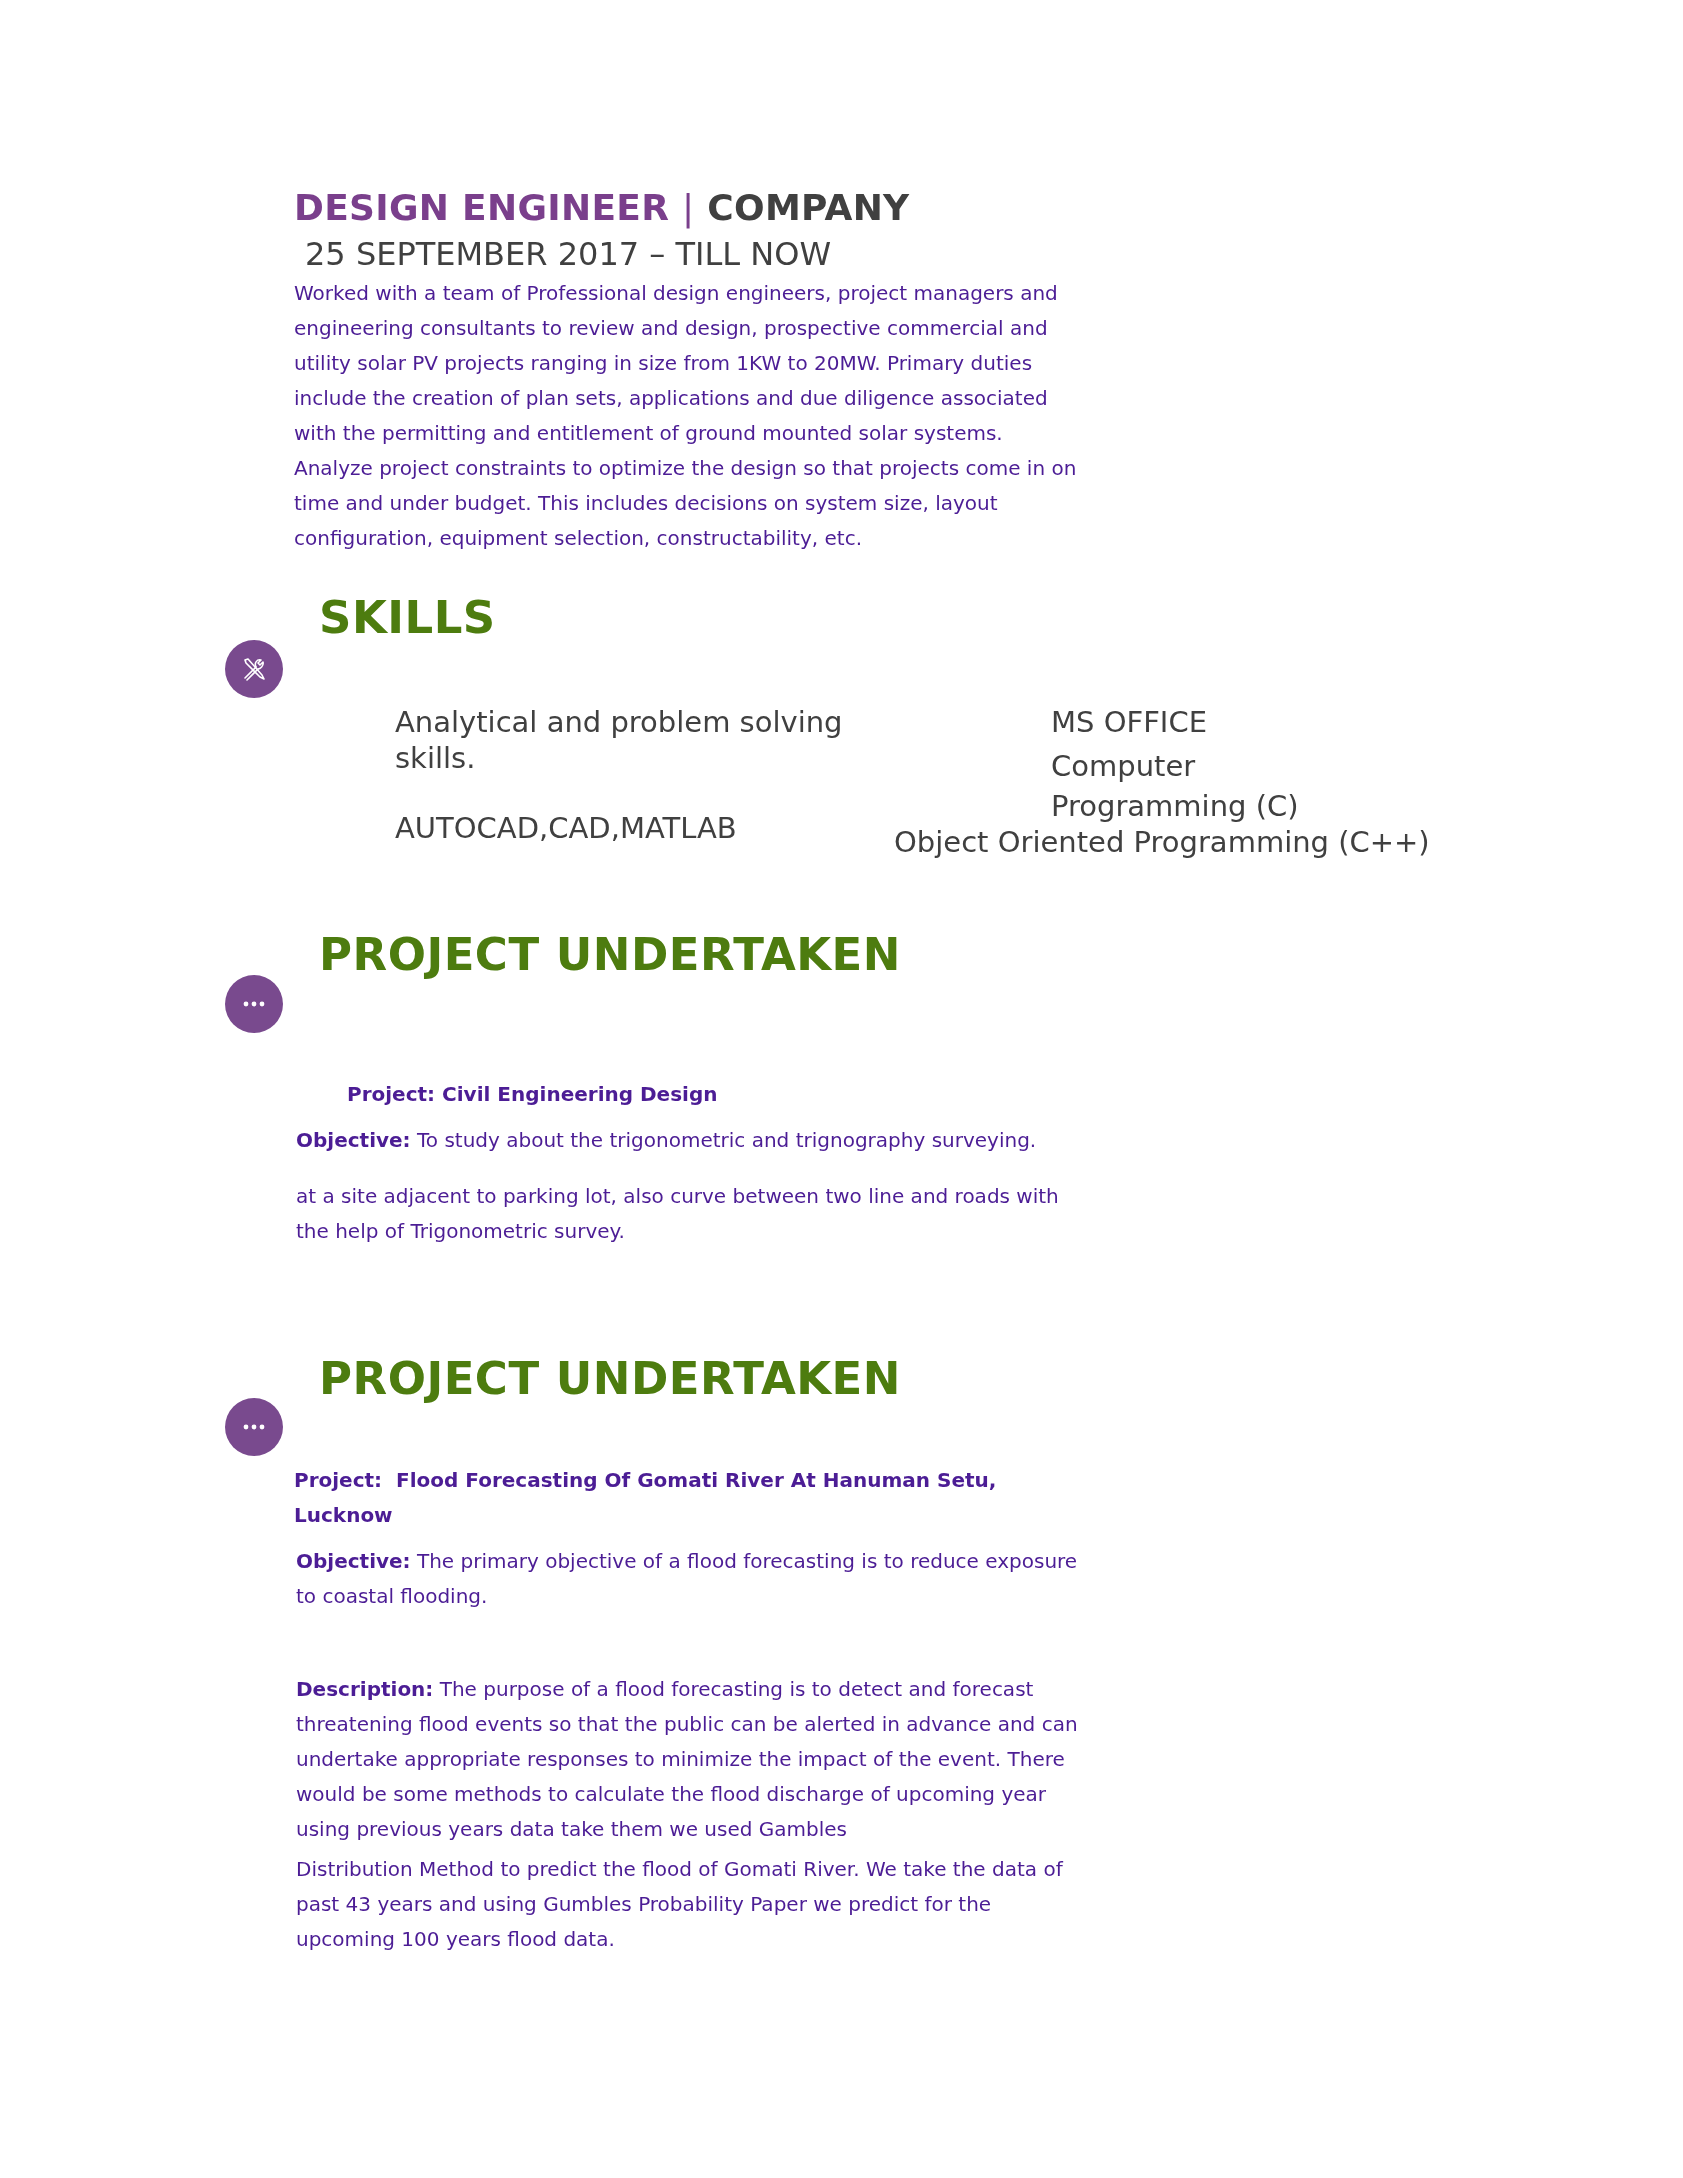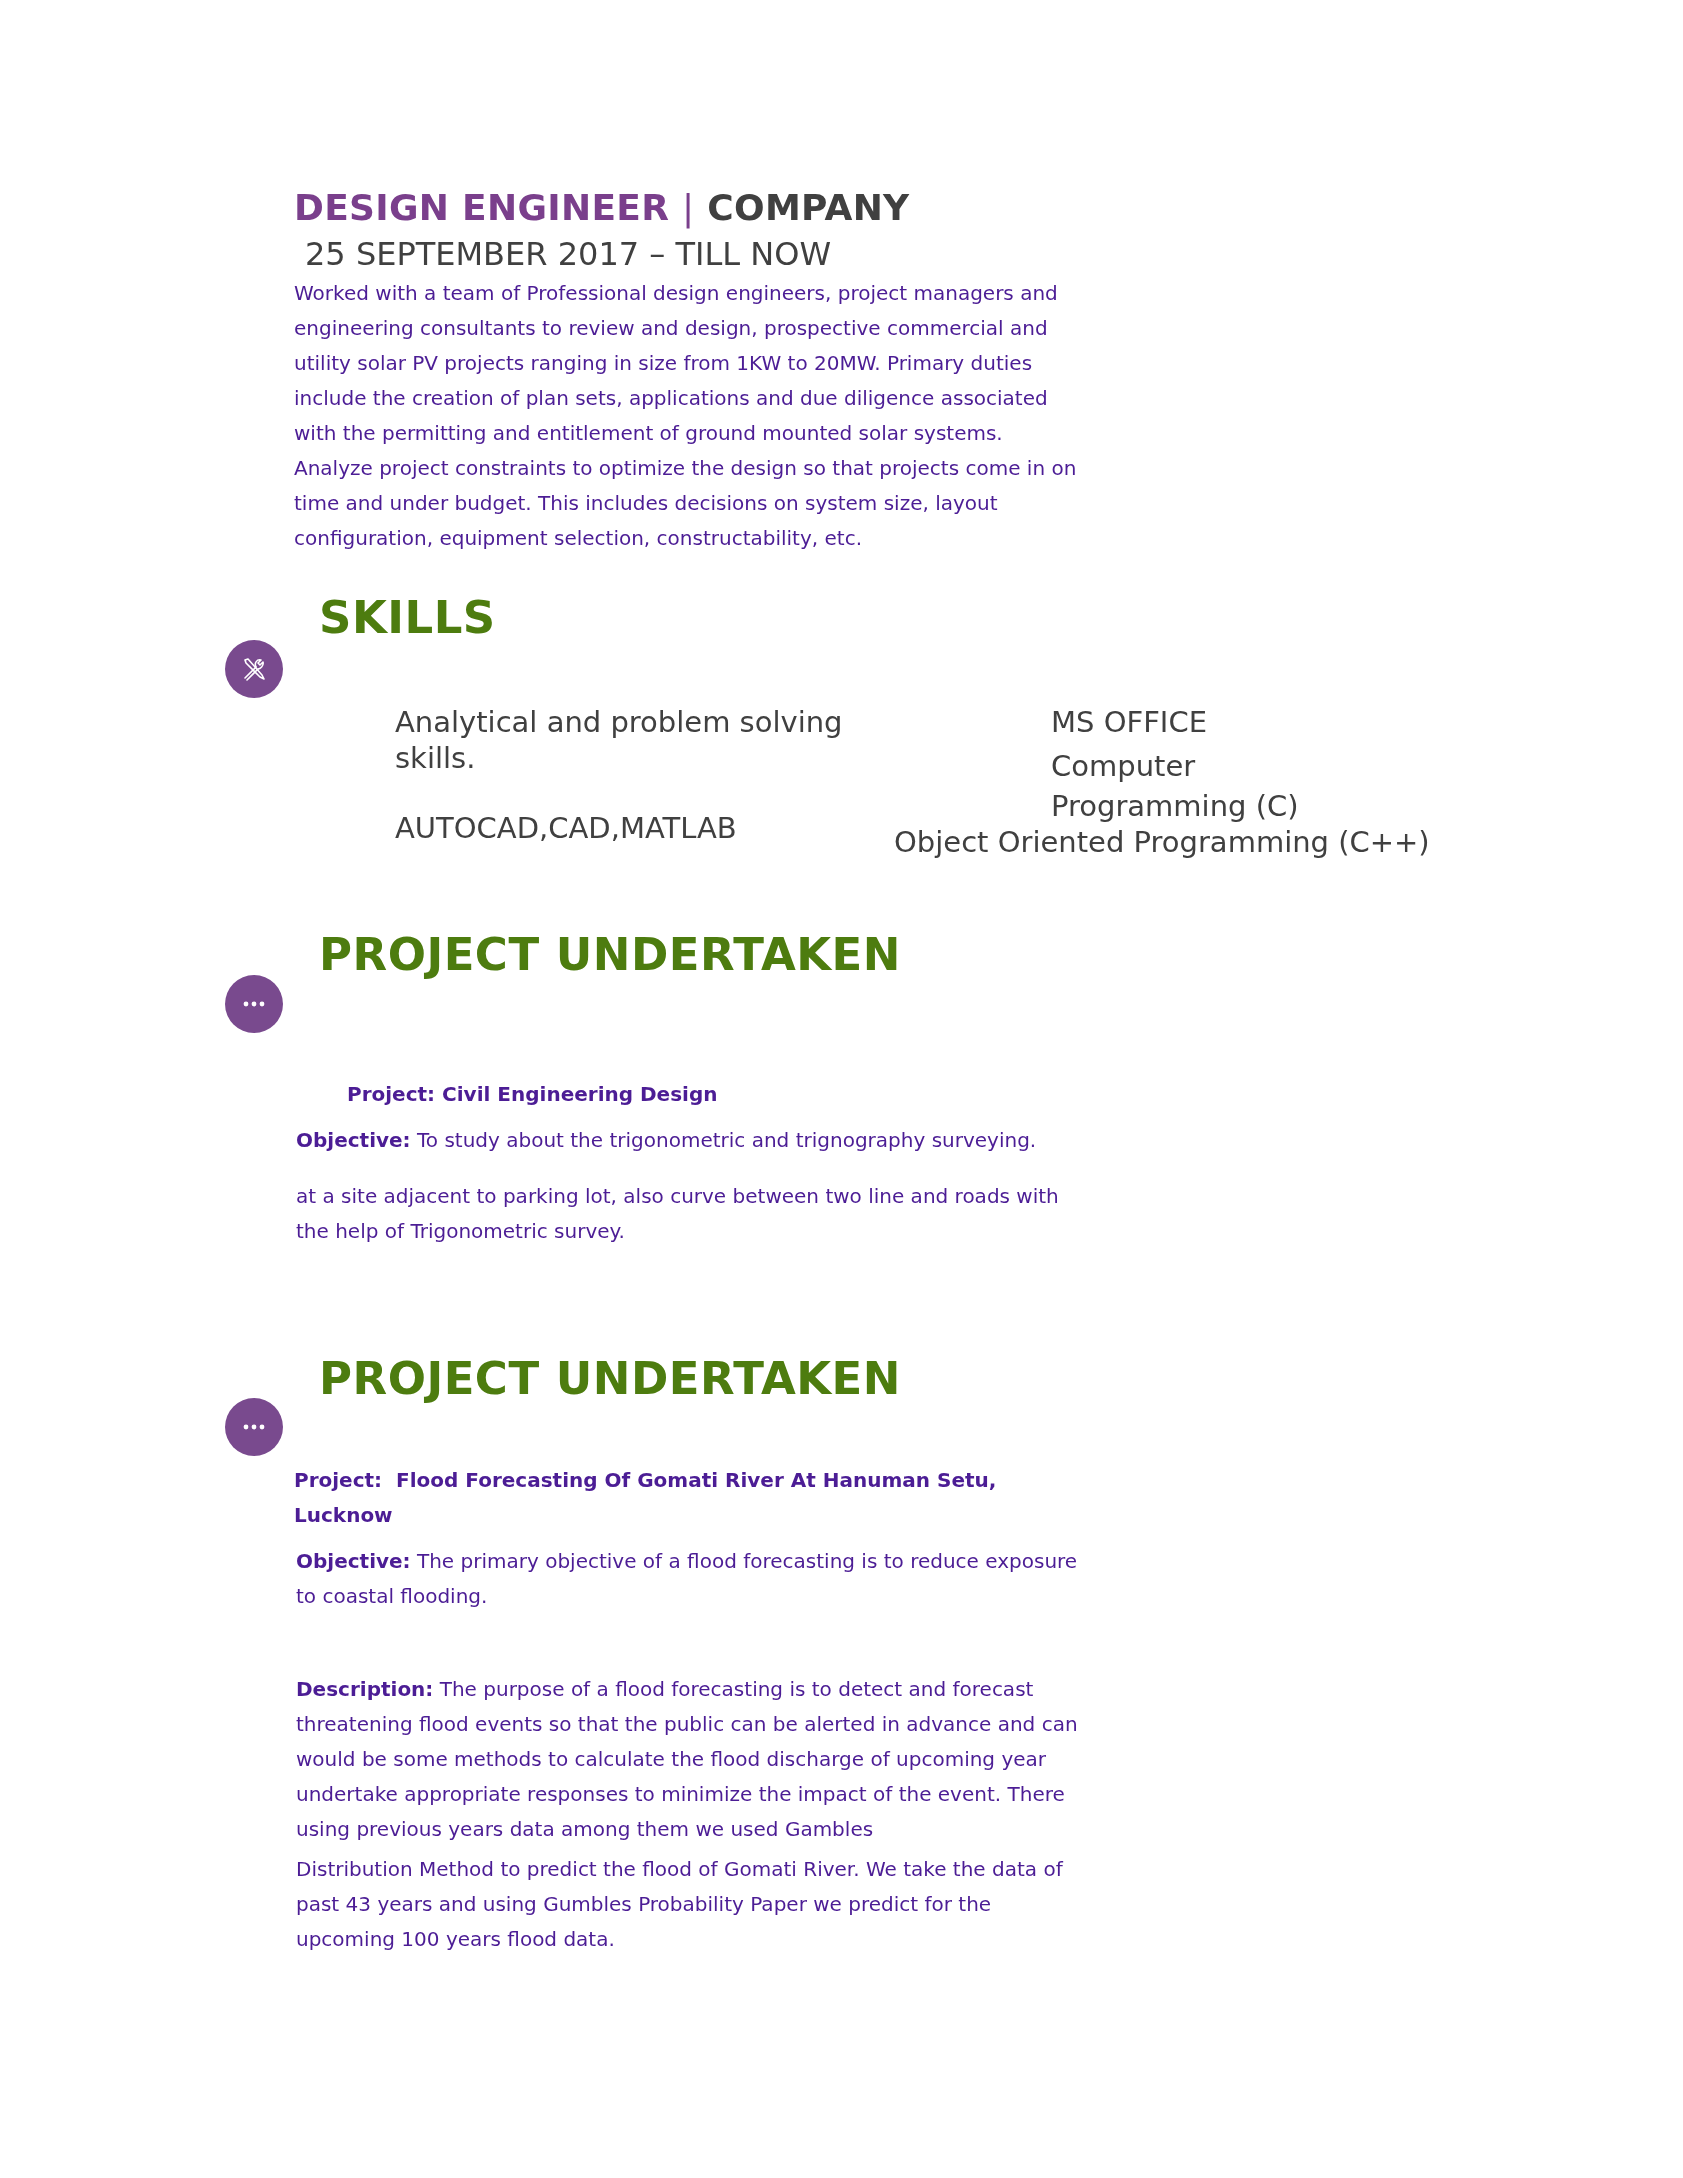--- a/index.html
+++ b/index.html
@@ -93,22 +93,22 @@
   <div><span>Project:</span>&nbsp; <span>Flood Forecasting Of Gomati River At Hanuman Setu,</span></div>
   <div>Lucknow</div>
 </div>
 <div class="abs para" style="left:296px; top:1544px; white-space:nowrap;">
   <div><span class="bold">Objective:</span> <span>The primary objective of a flood forecasting is to reduce exposure</span></div>
   <div>to coastal flooding.</div>
 </div>
 <div class="abs para" style="left:296px; top:1672px; white-space:nowrap;">
   <div><span class="bold">Description:</span> <span>The purpose of a flood forecasting is to detect and forecast</span></div>
   <div>threatening flood events so that the public can be alerted in advance and can</div>
+  <div>undertake appropriate responses to minimize the impact of the event. There</div>
   <div>would be some methods to calculate the flood discharge of upcoming year</div>
-  <div>undertake appropriate responses to minimize the impact of the event. There</div>
-  <div>using previous years data among them we used Gambles</div>
+  <div>using previous years data take them we used Gambles</div>
 </div>
 <div class="abs para" style="left:296px; top:1852px; white-space:nowrap;">
   <div>Distribution Method to predict the flood of Gomati River. We take the data of</div>
   <div>past 43 years and using Gumbles Probability Paper we predict for the</div>
   <div>upcoming 100 years flood data.</div>
 </div>
 
 
 </body></html>

